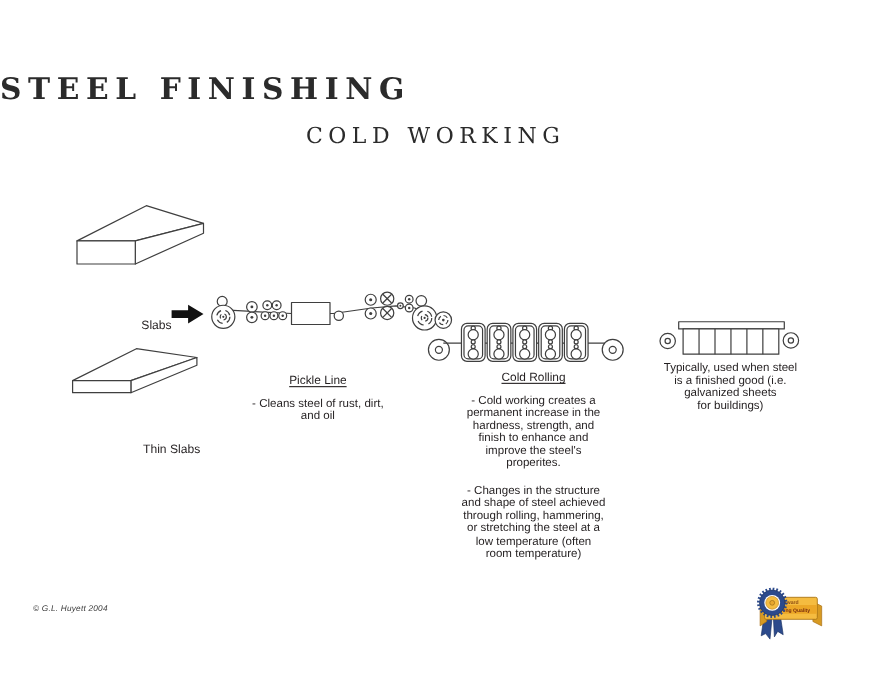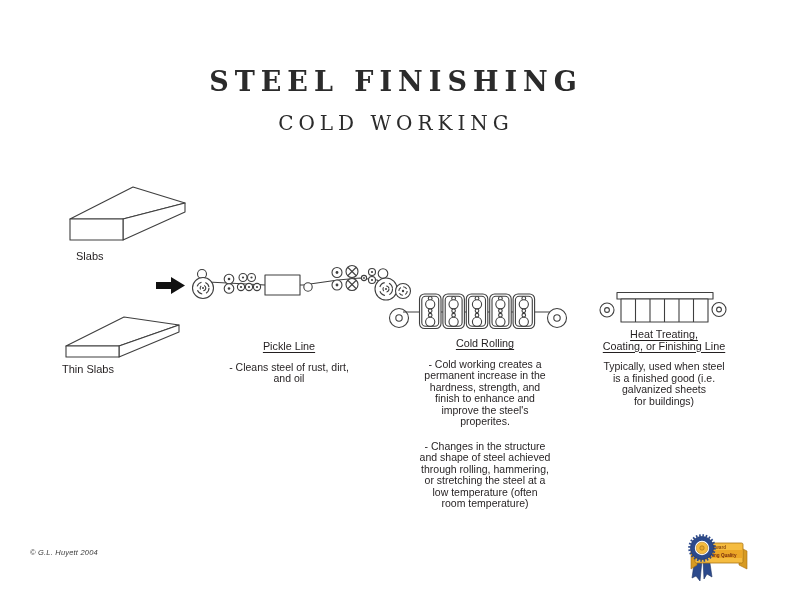--- a/index.html
+++ b/index.html
@@ -1,32 +1,32 @@
 <!DOCTYPE html>
 <html><head>
 <meta charset="utf-8">
 <style>
   html,body{margin:0;padding:0;background:#fff;}
   .page{
     position:relative;width:792px;height:612px;background:#ffffff;
     font-family:"Liberation Sans",sans-serif;color:#231f20;overflow:hidden;
   }
   .title{
-    position:absolute;top:66px;left:0;width:792px;text-align:center;
+    position:absolute;top:66px;left:0;width:792px;
     font-family:"DejaVu Serif","Liberation Serif",serif;
     font-size:27px;font-weight:bold;letter-spacing:6px;color:#2b2b2b;margin:0;
   }
   .subtitle{
     position:absolute;top:111px;left:0;width:792px;text-align:center;
     font-family:"DejaVu Serif","Liberation Serif",serif;
     font-size:20px;font-weight:normal;letter-spacing:5px;color:#2b2b2b;margin:0;
   }
   .art{position:absolute;left:0;top:0;}
   .obj-label{
-    position:absolute;text-align:left;font-size:11px;color:#231f20;
+    position:absolute;text-align:right;font-size:11px;color:#231f20;margin-top:40px;
   }
   .lbl-slabs{left:76px;top:250px;width:80px;}
   .lbl-thin{left:62px;top:363px;width:120px;}
   .col{
     position:absolute;text-align:center;font-size:10.5px;line-height:11.5px;
     color:#231f20;
   }
   .col .h{
     text-decoration:underline;text-underline-offset:2px;
     margin:0 0 9px 0;white-space:pre-line;font-size:10.8px;
@@ -217,22 +217,20 @@
 properites.</p>
     <p>- Changes in the structure
 and shape of steel achieved
 through rolling, hammering,
 or stretching the steel at a
 low temperature (often
 room temperature)</p>
   </section>
 
   <section class="col col-heat">
-    <div class="h">Heat Treating,
-Coating, or Finishing Line</div>
     <p>Typically, used when steel
 is a finished good (i.e.
 galvanized sheets
 for buildings)</p>
   </section>
 
   <div class="copyright">© G.L. Huyett 2004</div>
 
   <svg class="badge" width="68" height="56" viewBox="0 0 68 56">
     <g>

